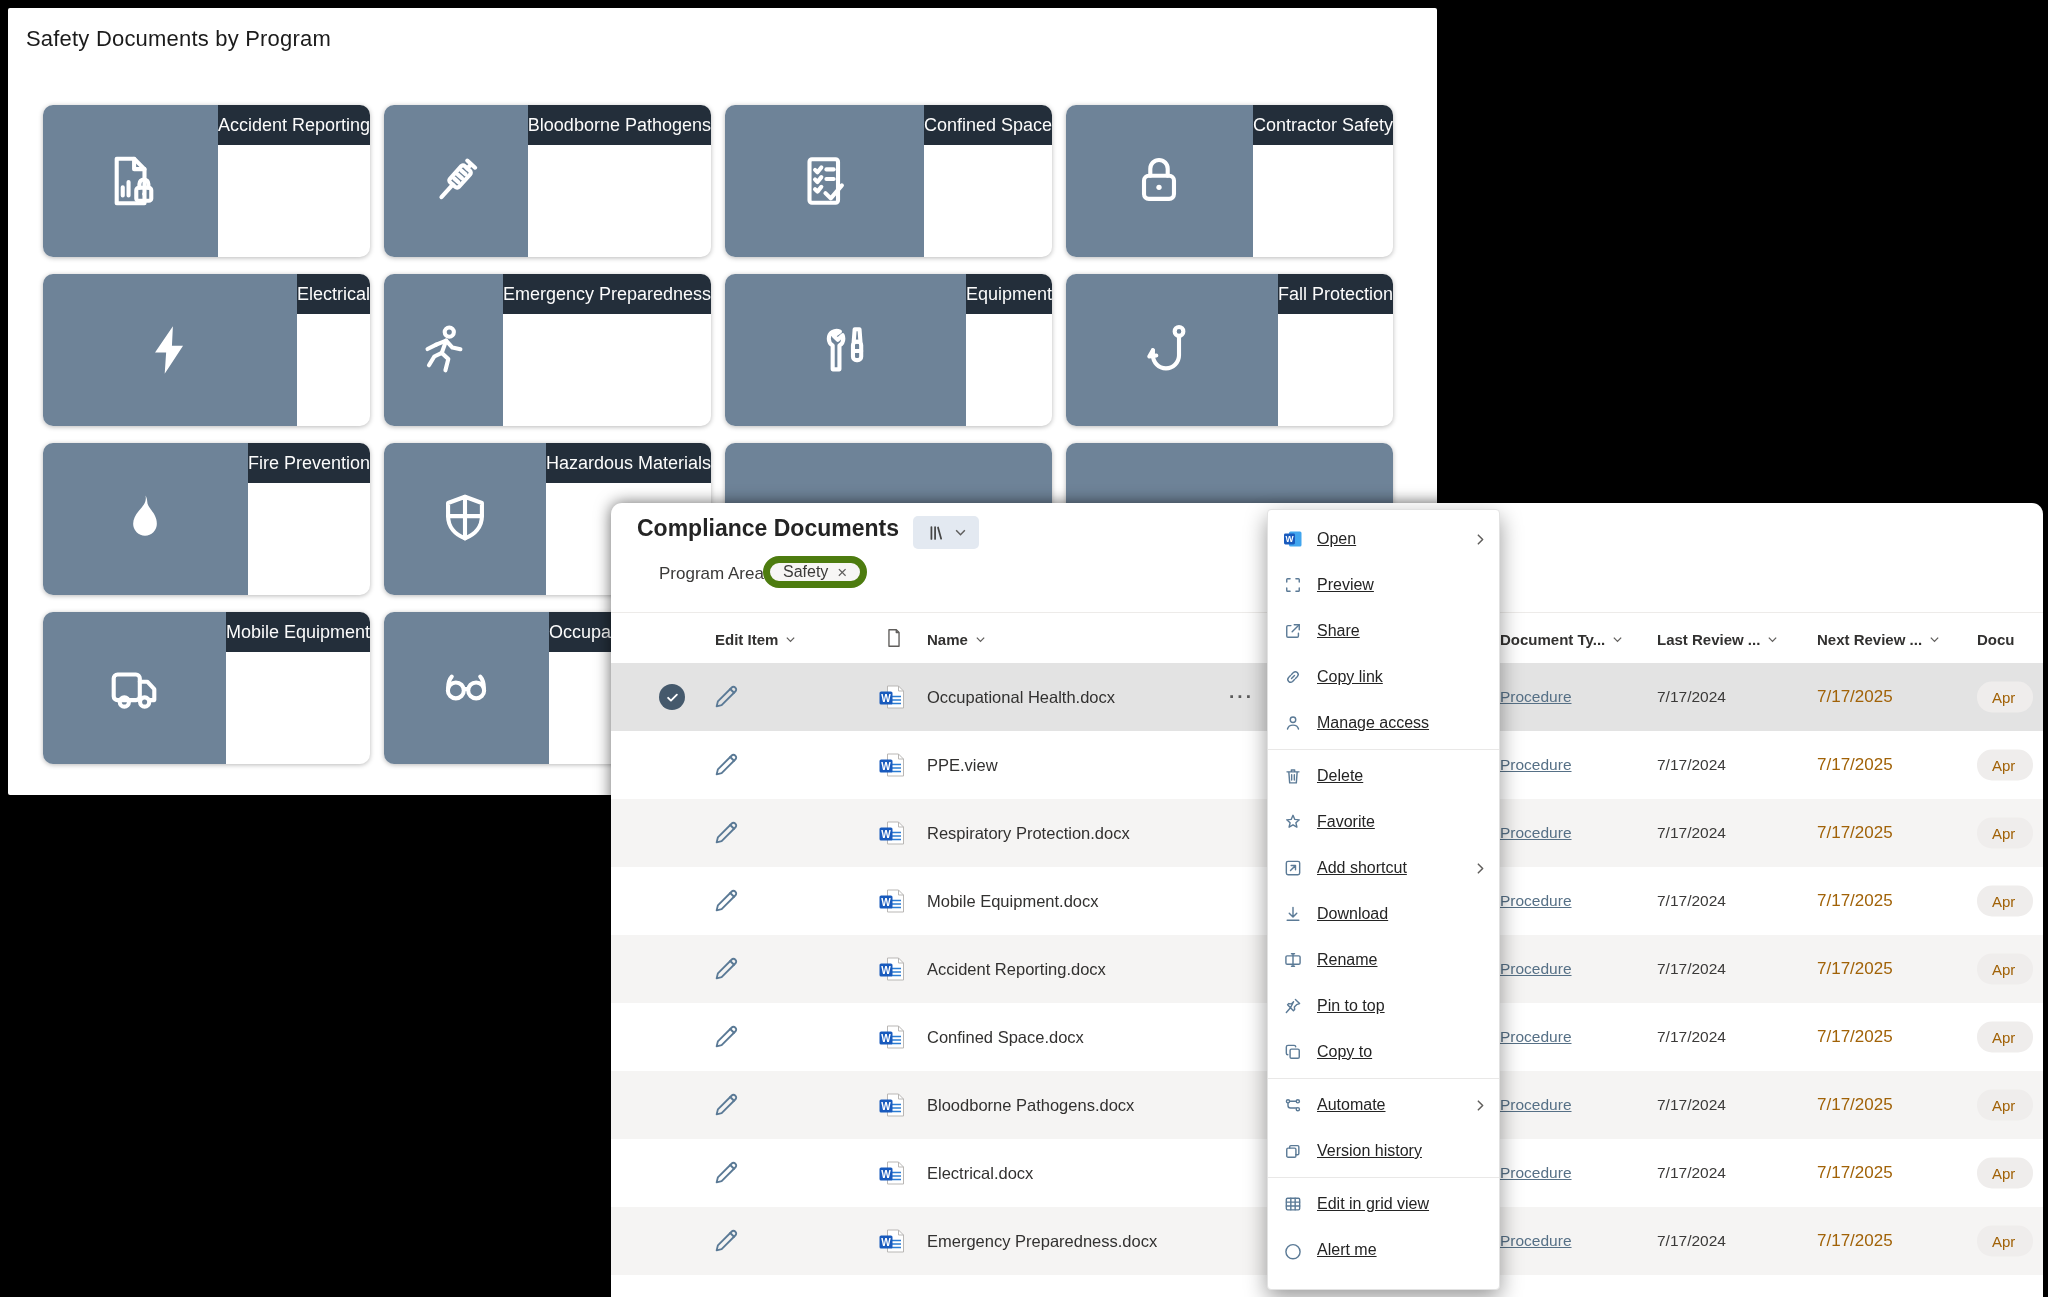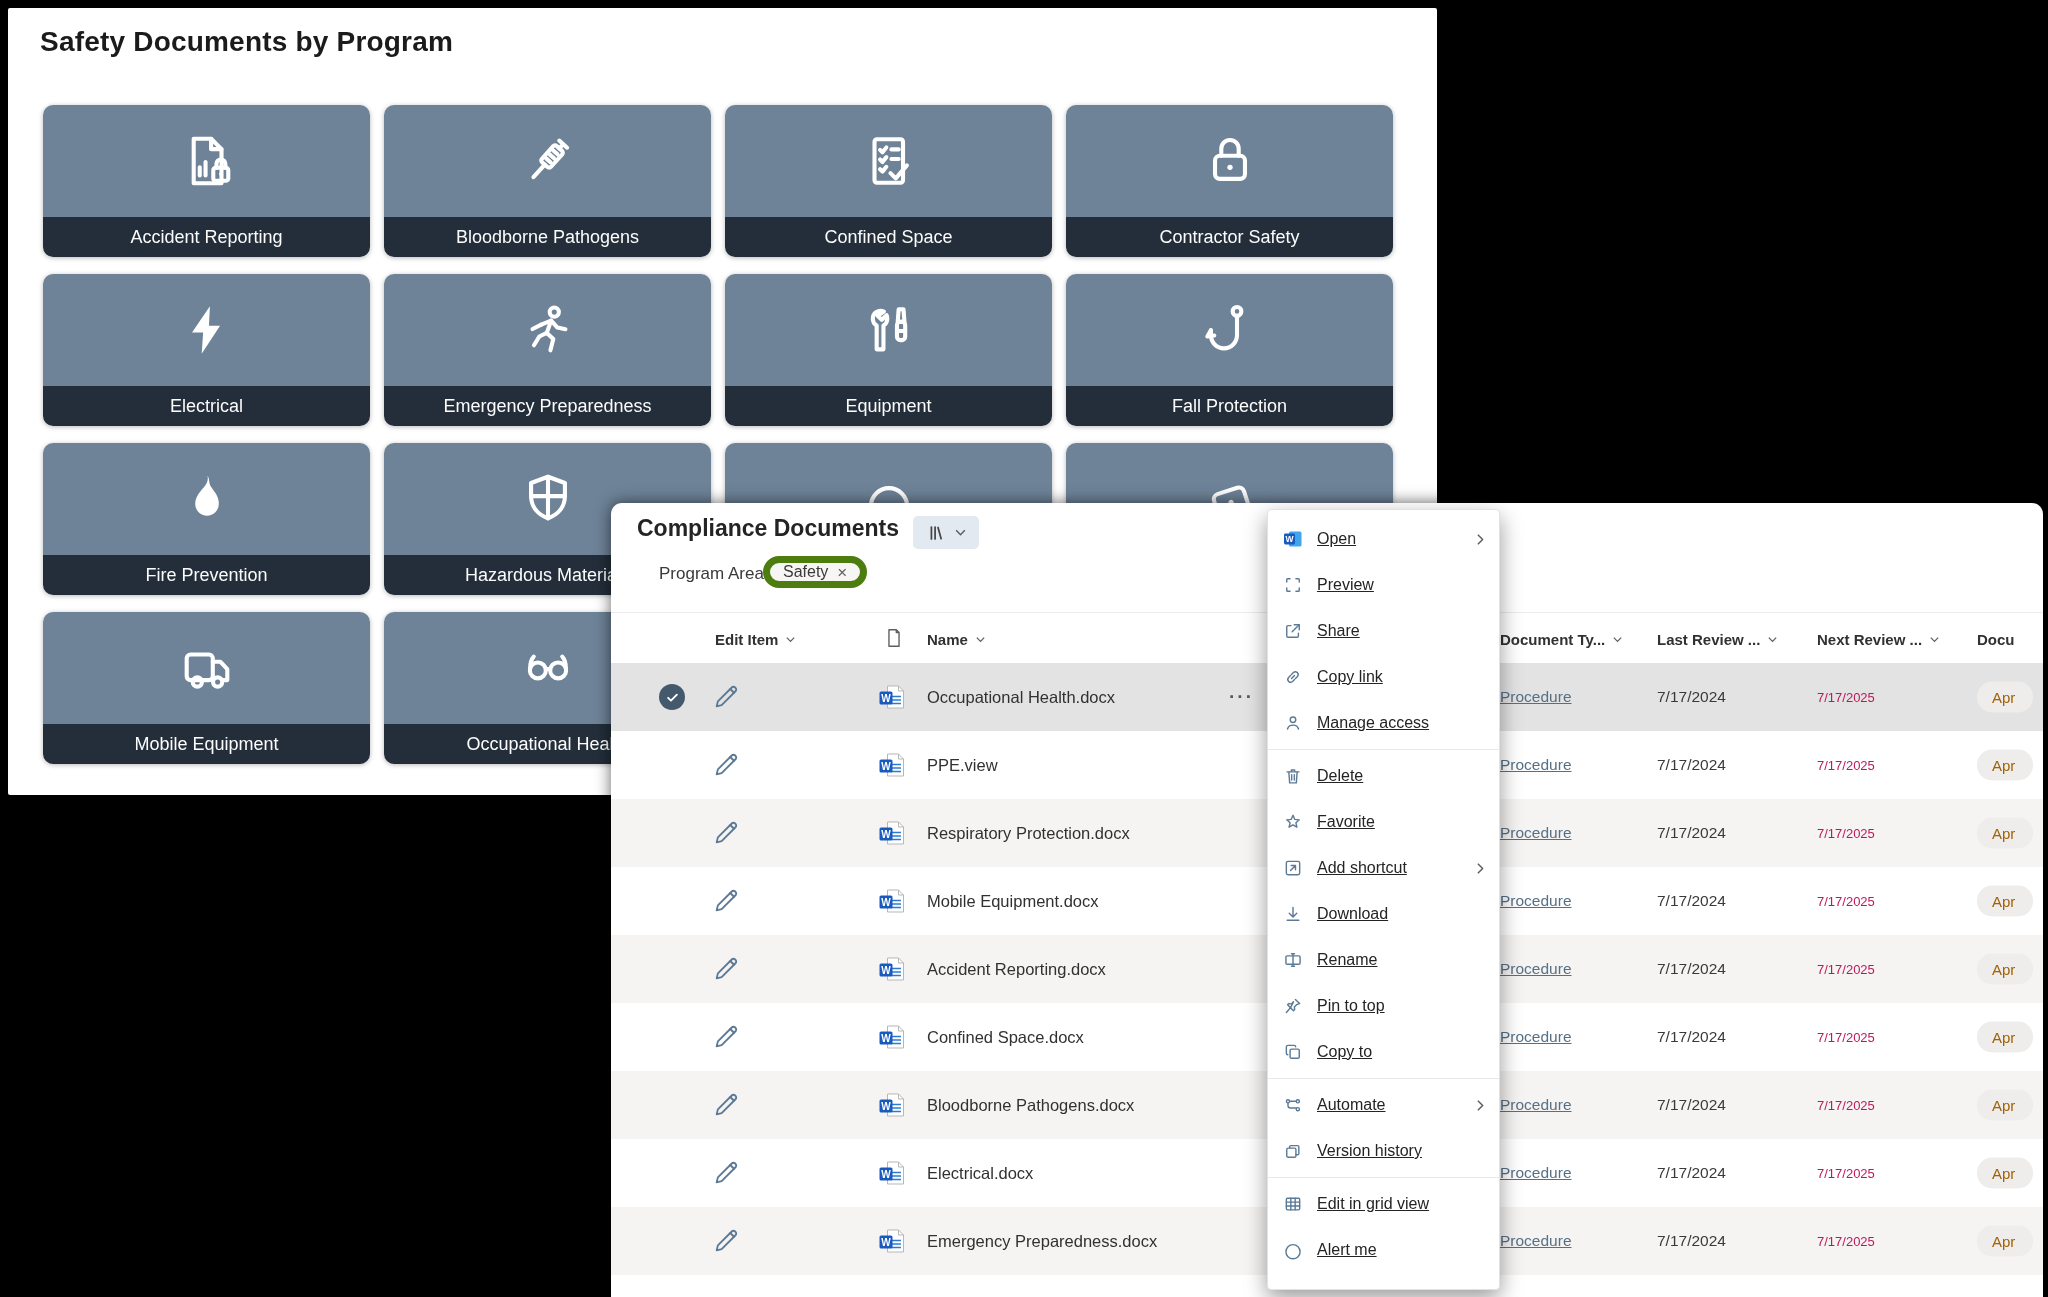--- a/index.html
+++ b/index.html
@@ -2,24 +2,24 @@
 <html><head>
 <meta charset="utf-8">
 <style>
   html,body{margin:0;padding:0;background:#000;}
   .stage{position:relative;width:2048px;height:1297px;background:#000;overflow:hidden;
          font-family:"Liberation Sans",sans-serif;-webkit-font-smoothing:antialiased;}
 
   
   .tiles-panel{position:absolute;left:8px;top:8px;width:1429px;height:787px;background:#fff;
                border-radius:2px;z-index:1;}
-  .tiles-title{margin:0;padding:18px 0 0 32px;font-size:28px;font-weight:700;color:#1b1b1b;letter-spacing:.2px;}
+  .tiles-title{margin:0;padding:18px 0 0 18px;font-size:22px;font-weight:400;color:#1b1b1b;letter-spacing:.2px;}
   .tiles-grid{position:absolute;left:35px;top:97px;display:grid;grid-template-columns:repeat(4,327px);
               grid-auto-rows:152px;column-gap:14px;row-gap:17px;}
-  .tile{border-radius:10px;overflow:hidden;display:flex;flex-direction:column;box-shadow:0 1px 5px rgba(0,0,0,.28);cursor:pointer;}
+  .tile{border-radius:10px;overflow:hidden;display:flex;flex-direction:row;box-shadow:0 1px 5px rgba(0,0,0,.28);cursor:pointer;}
   .tile-body{flex:1;background:#6e8398;display:flex;align-items:center;justify-content:center;color:#fff;}
   .tile-body svg{width:58px;height:58px;}
   .tile-label{height:40px;background:#232e3a;color:#fcfcfc;display:flex;align-items:center;justify-content:center;font-size:18px;}
 
   
   .list-panel{position:absolute;left:611px;top:503px;width:1432px;height:1013px;background:#fff;
               border-radius:11px;box-shadow:0 0 16px rgba(0,0,0,.6);overflow:hidden;z-index:2;}
   .lp-title{position:absolute;left:26px;top:12px;font-size:23px;font-weight:700;color:#242424;}
   .view-btn{position:absolute;left:302px;top:13px;width:66px;height:33px;background:#e3e9f1;border-radius:5px;
             display:flex;align-items:center;justify-content:center;gap:7px;color:#454545;cursor:pointer;}
@@ -42,21 +42,21 @@
   .row.selected{background:#e3e3e3;}
   .cell{position:absolute;top:50%;transform:translateY(-50%);white-space:nowrap;}
   .c-check{left:48px;width:26px;height:26px;border-radius:50%;background:#45596c;display:flex;align-items:center;justify-content:center;}
   .c-pencil{left:100px;color:#5b7a96;display:flex;}
   .c-pencil svg{width:30px;height:30px;}
   .c-ficon{left:268px;display:flex;}
   .c-name{left:316px;font-size:16.5px;color:#323130;}
   .c-more{left:618px;color:#5a5a5a;font-size:19px;font-weight:700;letter-spacing:2px;}
   .c-type{left:889px;font-size:15.5px;color:#567086;text-decoration:underline;cursor:pointer;}
   .c-last{left:1046px;font-size:15.5px;color:#3b3a39;}
-  .c-next{left:1206px;font-size:13px;color:#be185d;}
+  .c-next{left:1206px;font-size:17px;color:#a16207;}
   .c-chip{left:1366px;background:#efedec;border-radius:15px;padding:7px 18px 7px 15px;font-size:15px;color:#a16207;}
 
   
   .context-menu{position:absolute;left:1267px;top:509px;width:233px;height:781px;box-sizing:border-box;
                 background:#fff;border:1px solid #e2e2e2;border-radius:4px;box-shadow:0 8px 22px rgba(0,0,0,.4);
                 padding-top:6px;overflow:hidden;z-index:3;}
   .mi{height:46px;display:flex;align-items:center;gap:14px;padding:0 12px 0 15px;font-size:16px;color:#242424;cursor:pointer;}
   .mi .ic{width:20px;height:20px;flex:0 0 20px;color:#5b7a96;display:flex;}
   .mi .ic svg{width:20px;height:20px;}
   .mi .lbl{flex:1;text-decoration:underline;}

